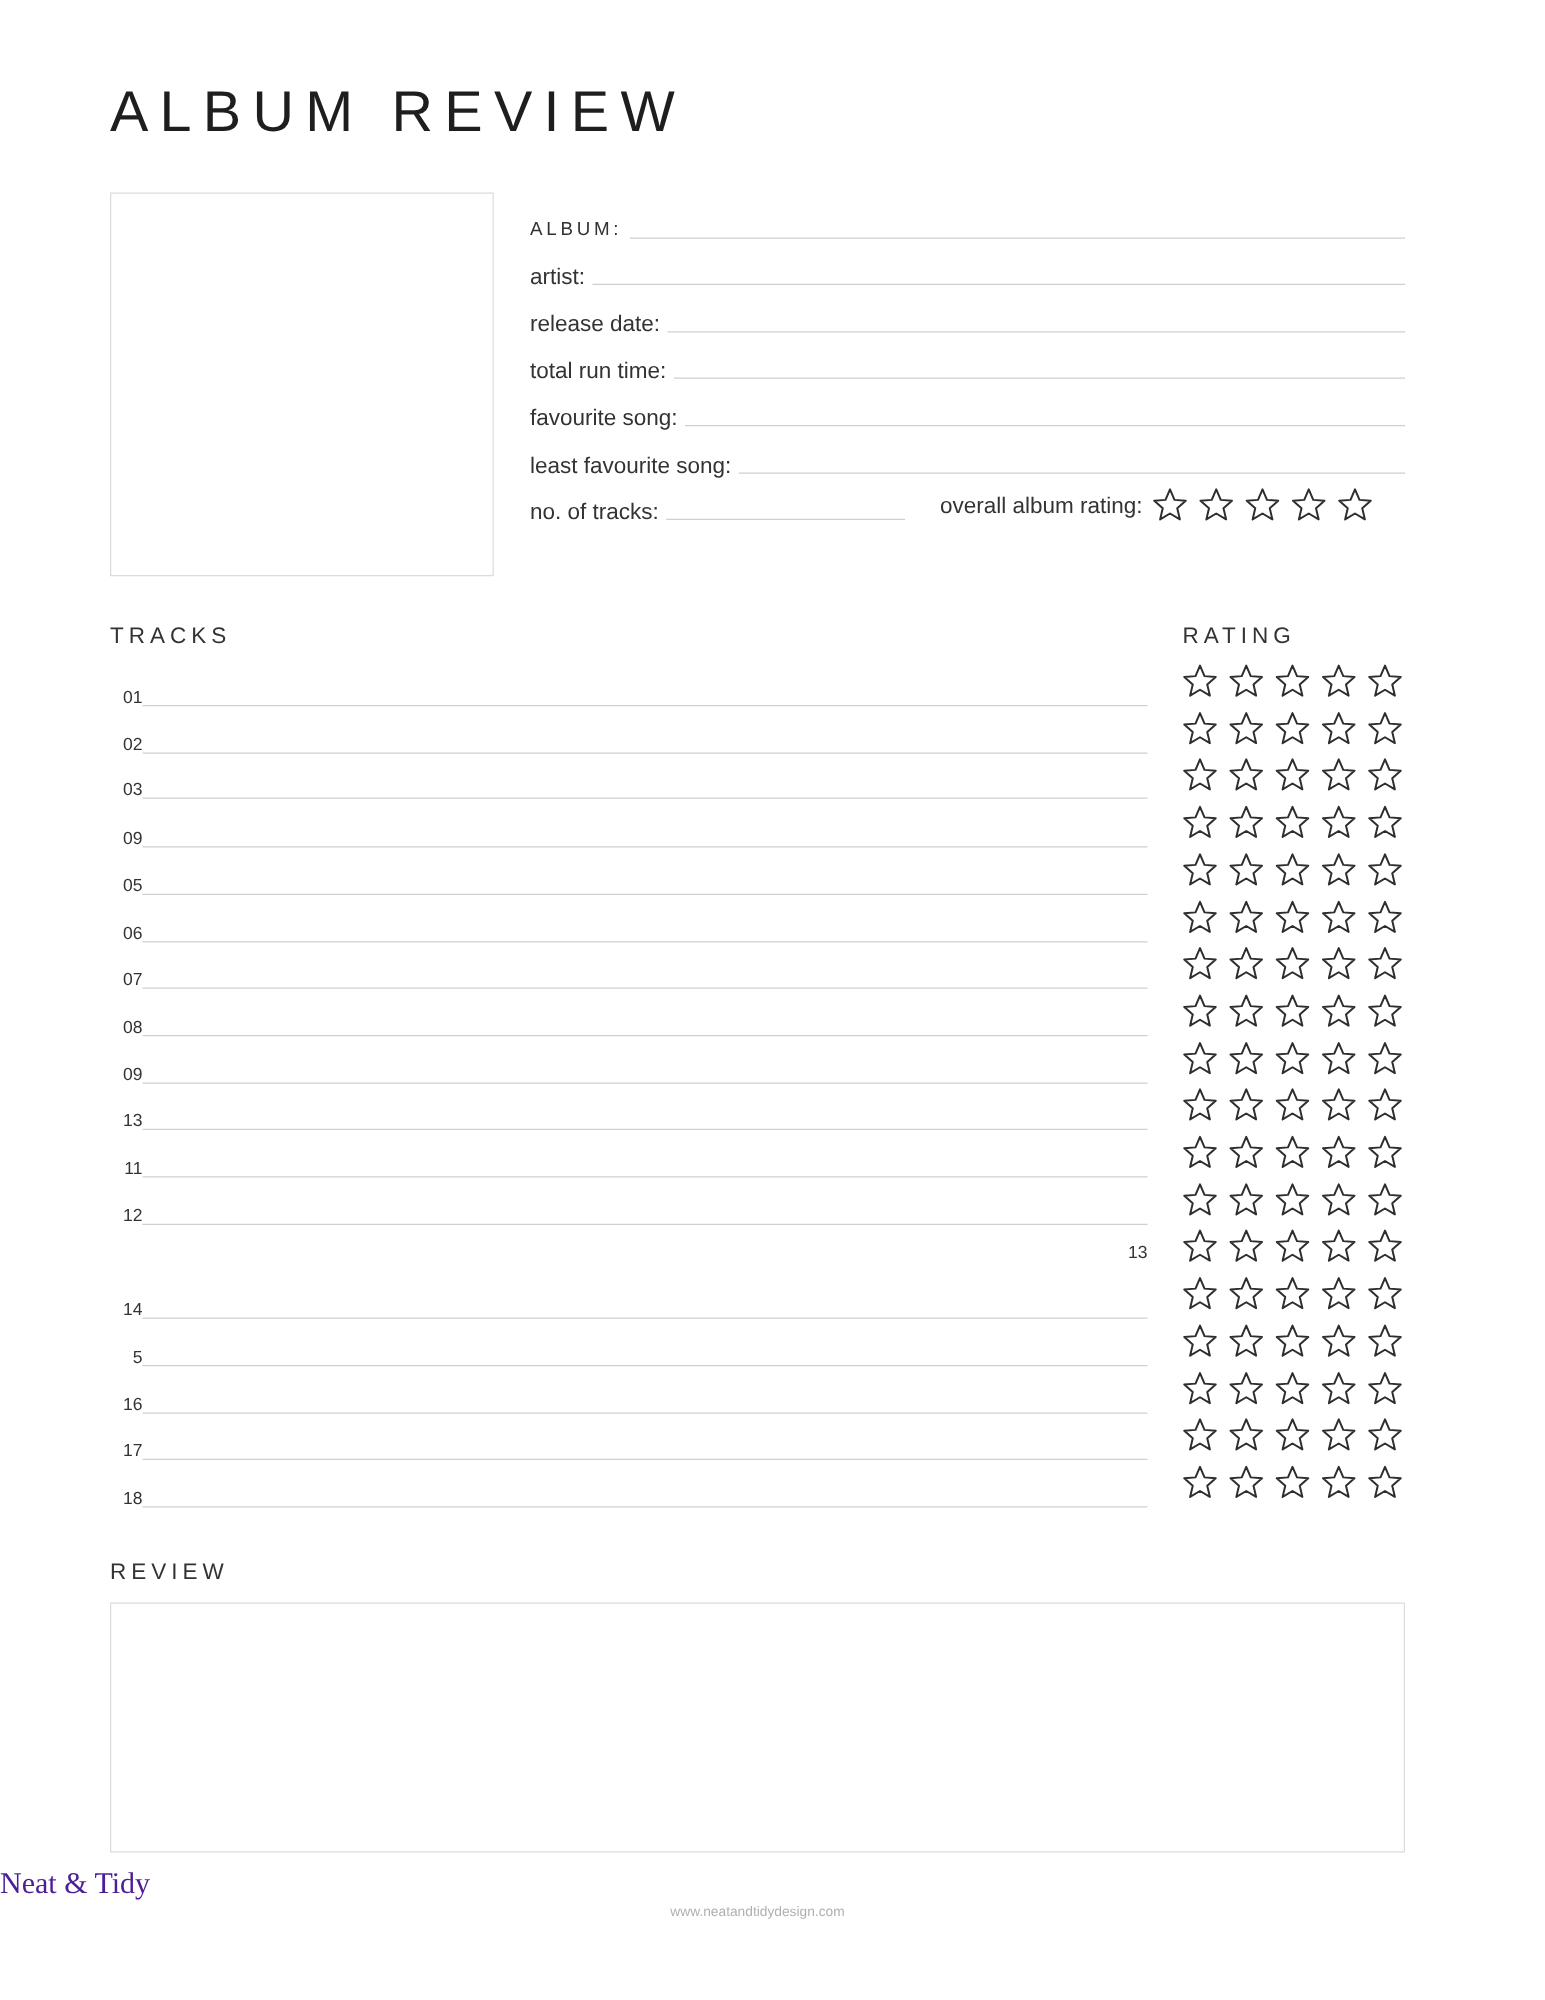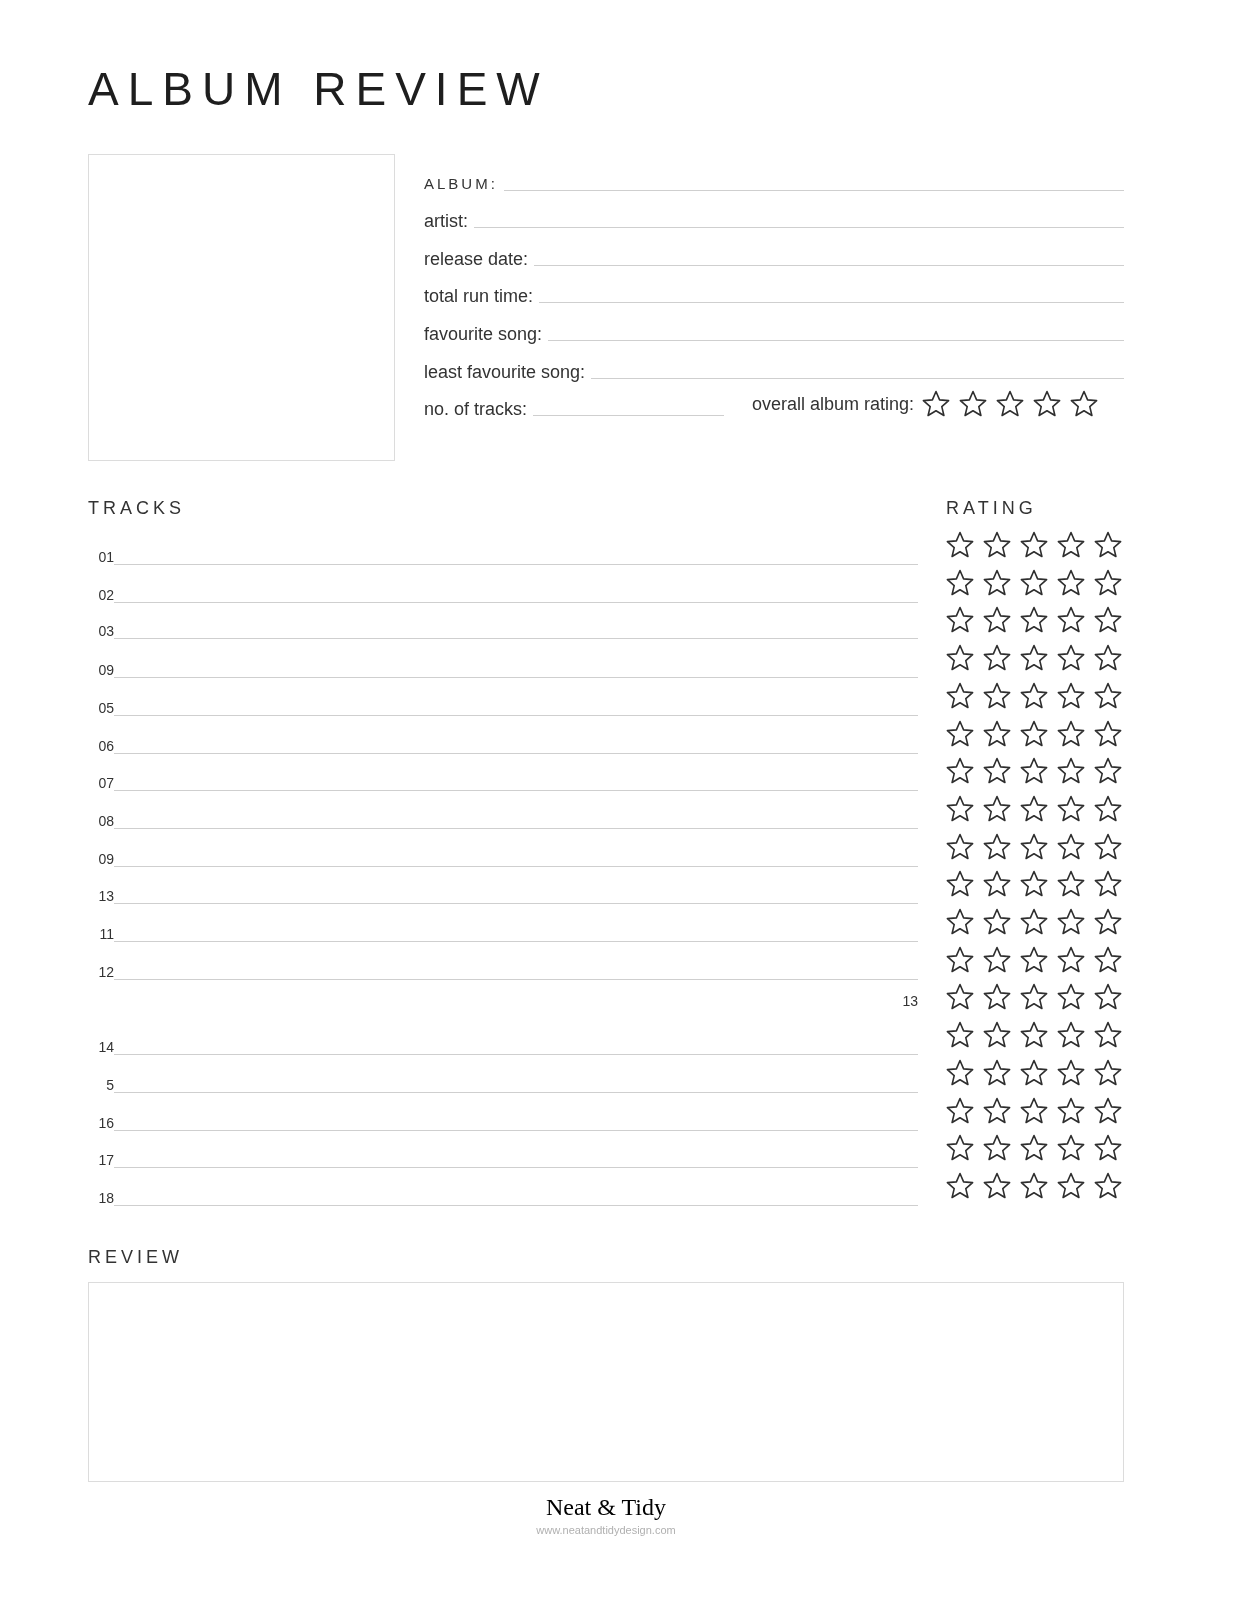--- a/index.html
+++ b/index.html
@@ -12,21 +12,21 @@
   .field .lbl.caps { font-size:15px; letter-spacing:3px; }
   .field .line { flex:1; border-bottom:1.5px solid #cfcfcf; margin-bottom:3px; height:1px; }
   .section-head { font-size:18px; letter-spacing:4px; color:#333; }
   .track-row { left:88px; width:830px; height:24px; display:flex; align-items:flex-end; }
   .track-num { width:26px; font-size:14px; color:#333; line-height:16px; }
   .track-line { flex:1; border-bottom:1.5px solid #cfcfcf; height:1px; margin-bottom:0px; }
   .stars { display:flex; gap:5px; }
   .star { width:32px; height:32px; }
   .star svg { width:32px; height:32px; display:block; }
   .review-box { left:88px; top:1282px; width:1036px; height:200px; border:1.5px solid #dcdcdc; box-sizing:border-box; }
-  .brand { left:0; width:1212px; top:1494px; text-align:center; font-family:"Liberation Serif", serif; font-size:24px; color:#000000; }
+  .brand { left:0; width:1212px; top:1494px; text-align:left; font-family:"Liberation Serif", serif; font-size:24px; color:#4c1d95; }
   .brand-url { left:0; width:1212px; top:1524px; text-align:center; font-size:11px; color:#b0b0b0; }
 </style>
 </head>
 <body>
 
 <div class="abs title">ALBUM REVIEW</div>
 
 <div class="abs cover"></div>
 
 <div class="abs field" style="top:168px;">

